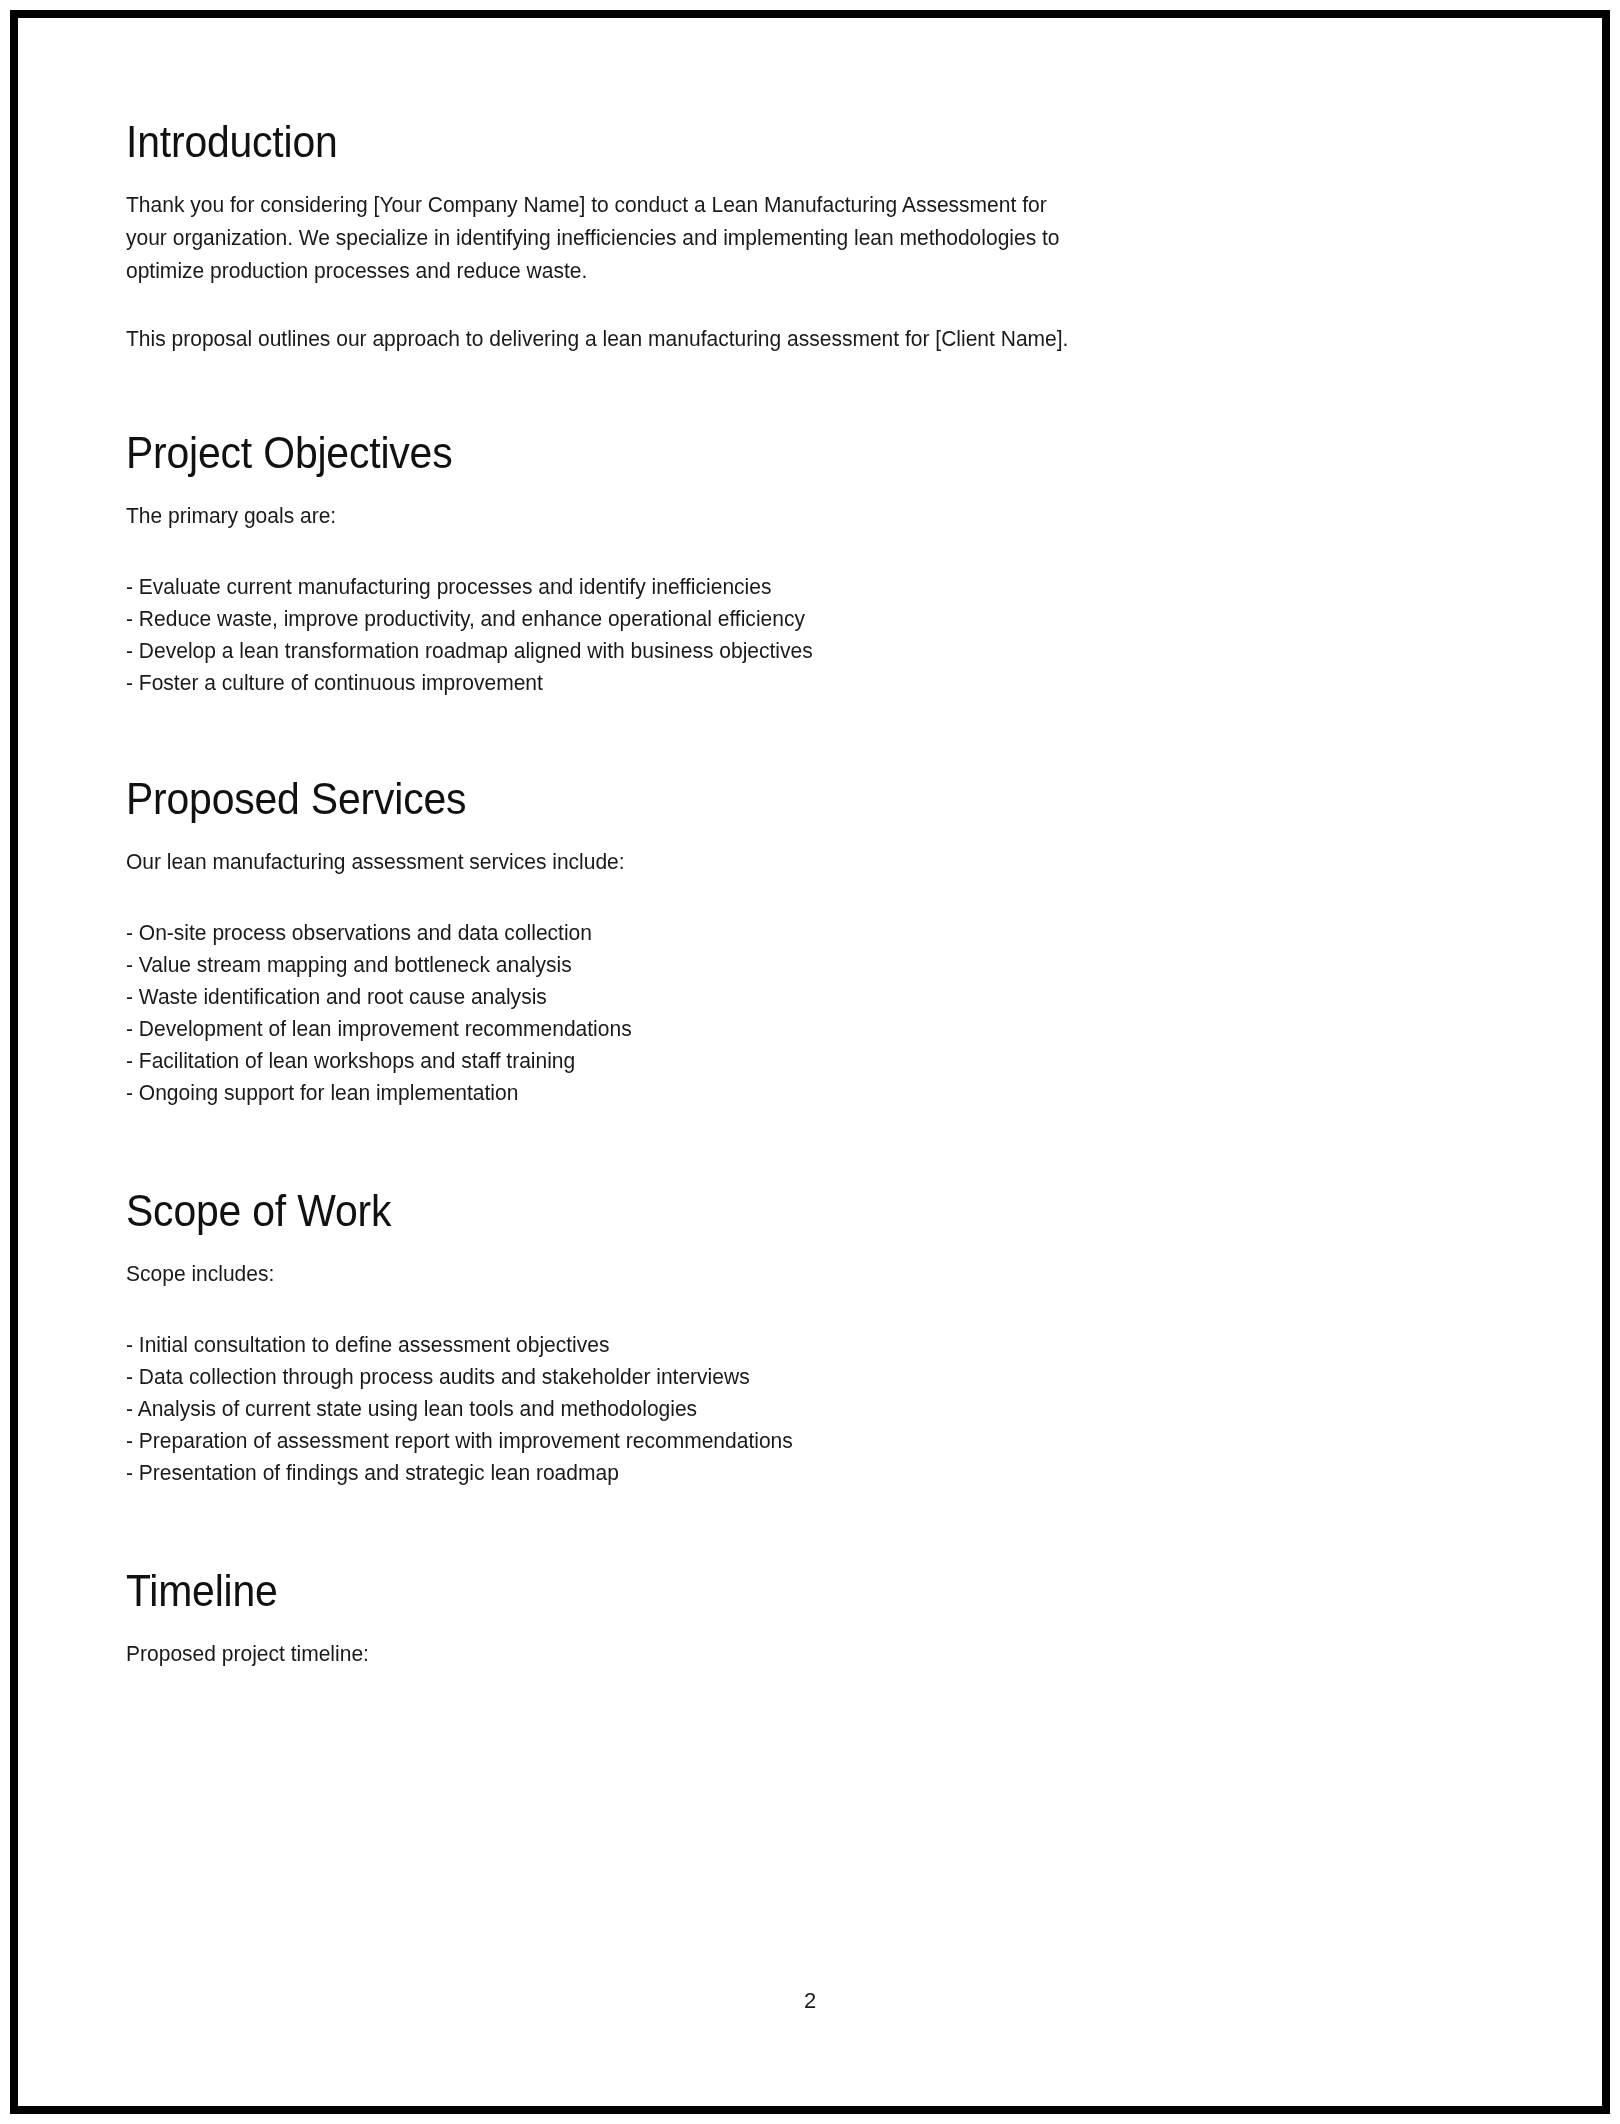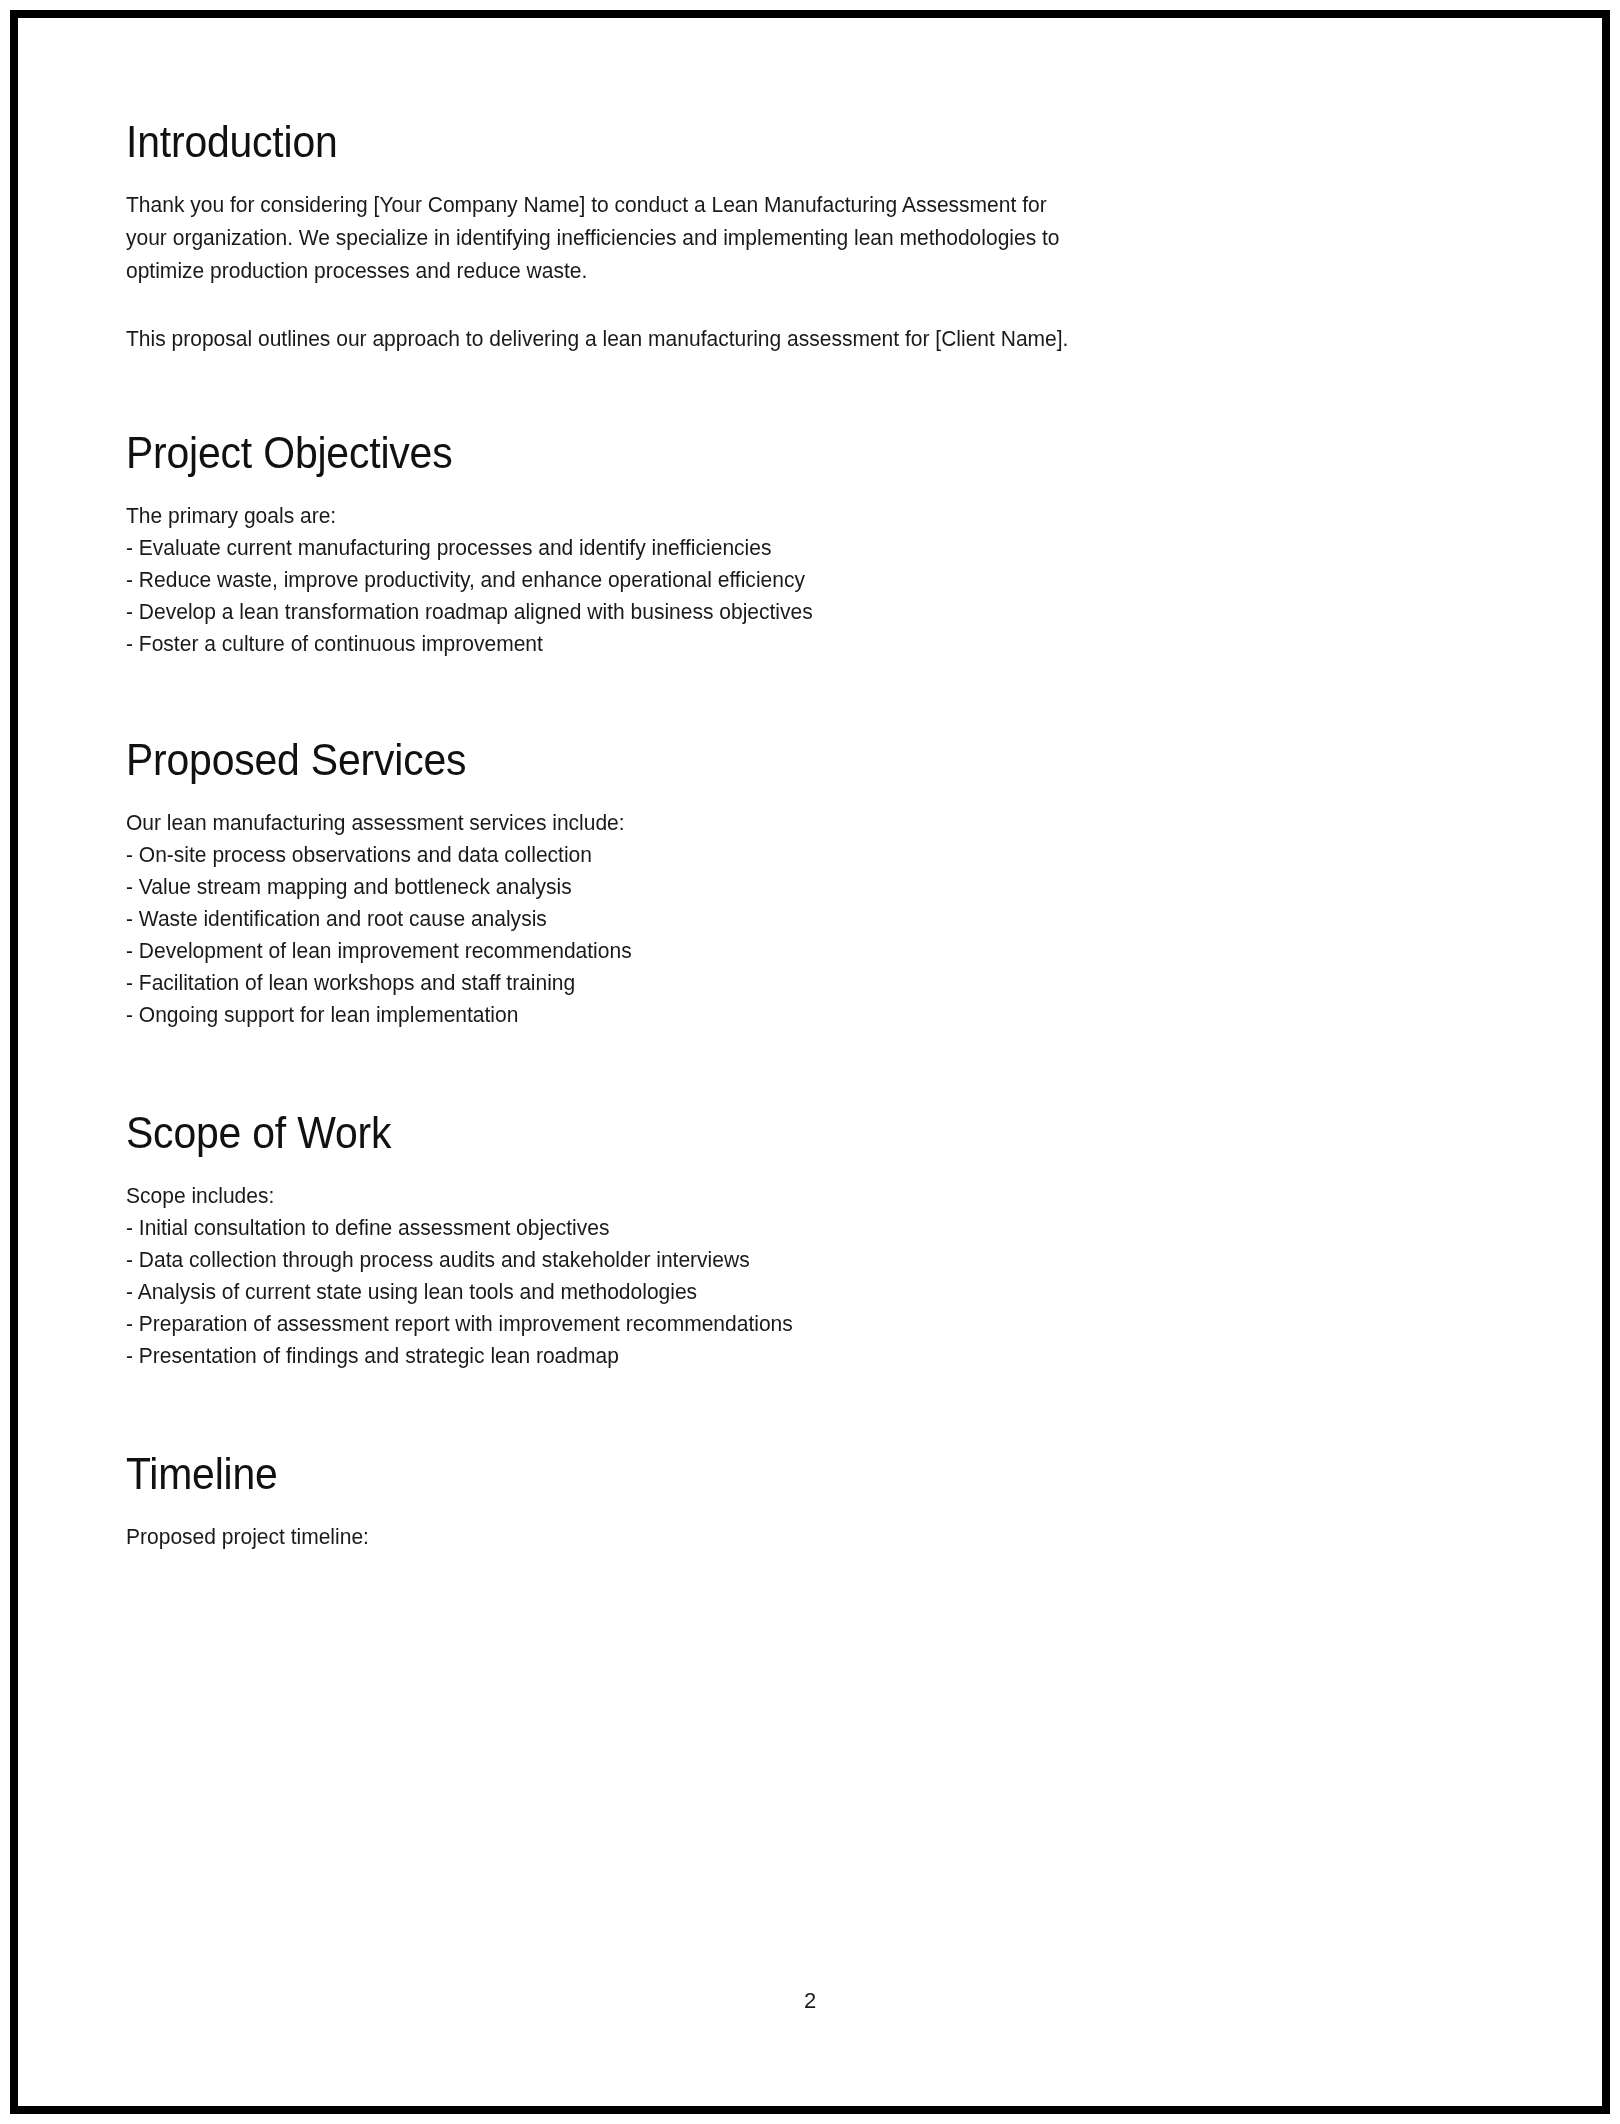--- a/index.html
+++ b/index.html
@@ -53,20 +53,21 @@
     transform:scaleX(0.955);
     transform-origin:left top;
     width:1005px;
   }
   p.para + p.para { margin-top:34px; }
 
   .lead { margin-bottom:0; }
 
   ul.dash-list {
     list-style:none;
+    margin-top:39px;
   }
   ul.dash-list li {
     font-size:22px;
     font-weight:400;
     line-height:1.455;
     color:#1a1a1a;
     transform:scaleX(0.955);
     transform-origin:left top;
     white-space:nowrap;
   }

